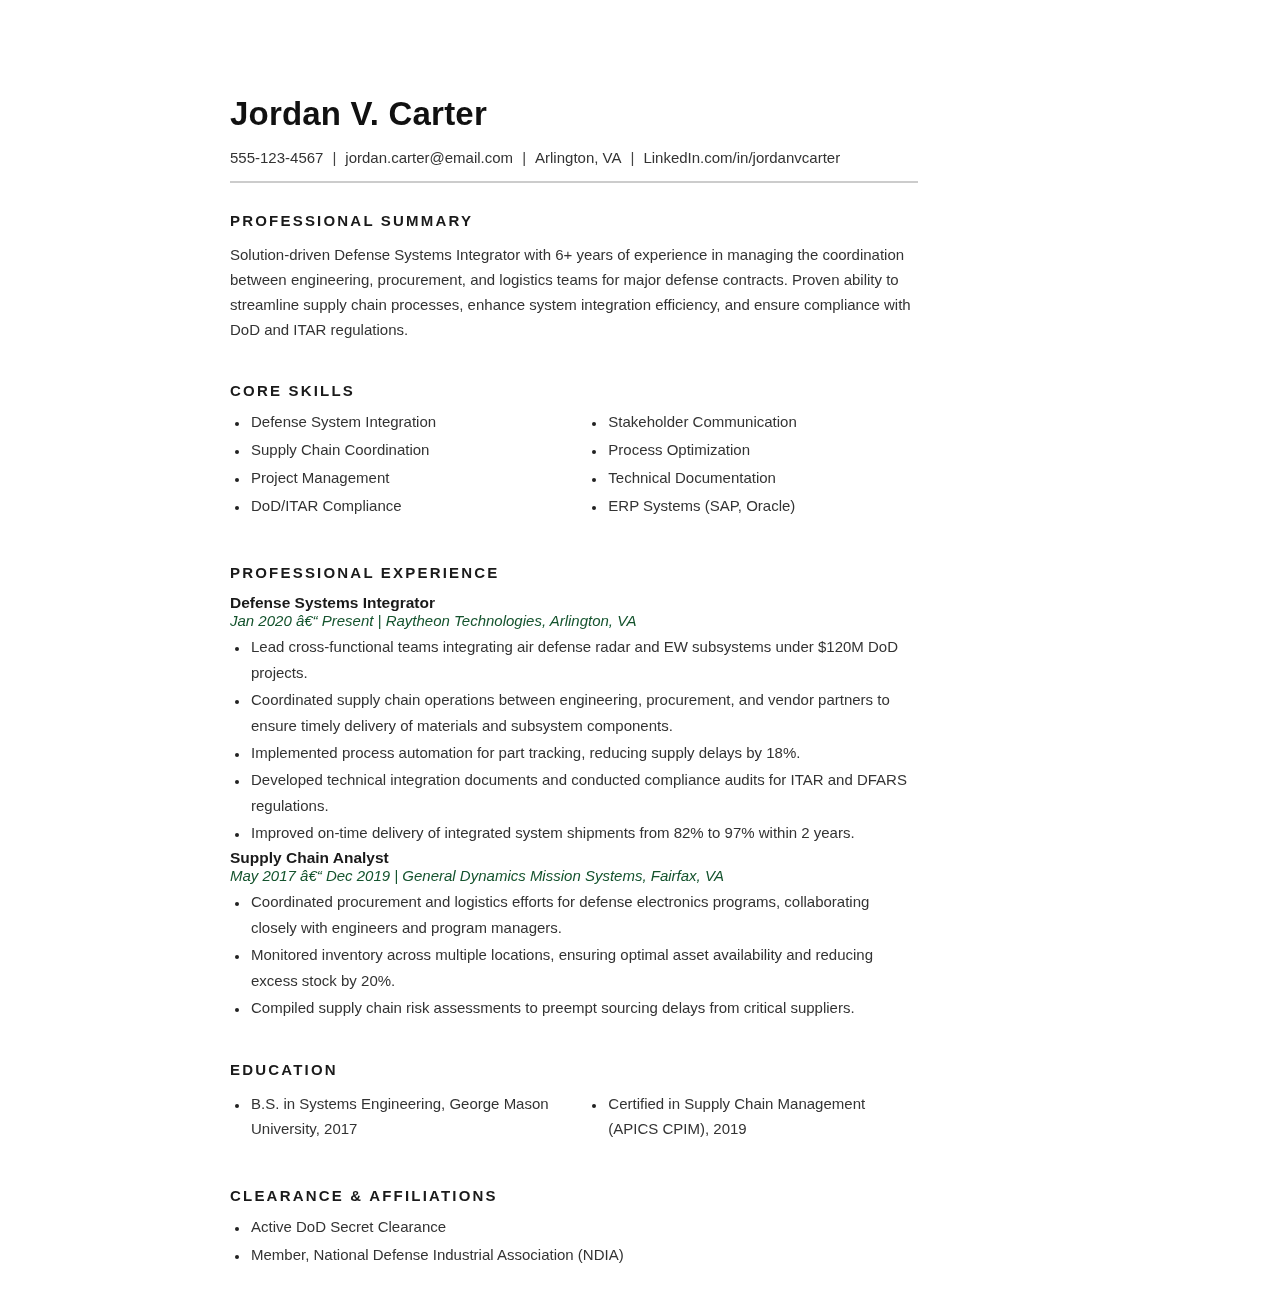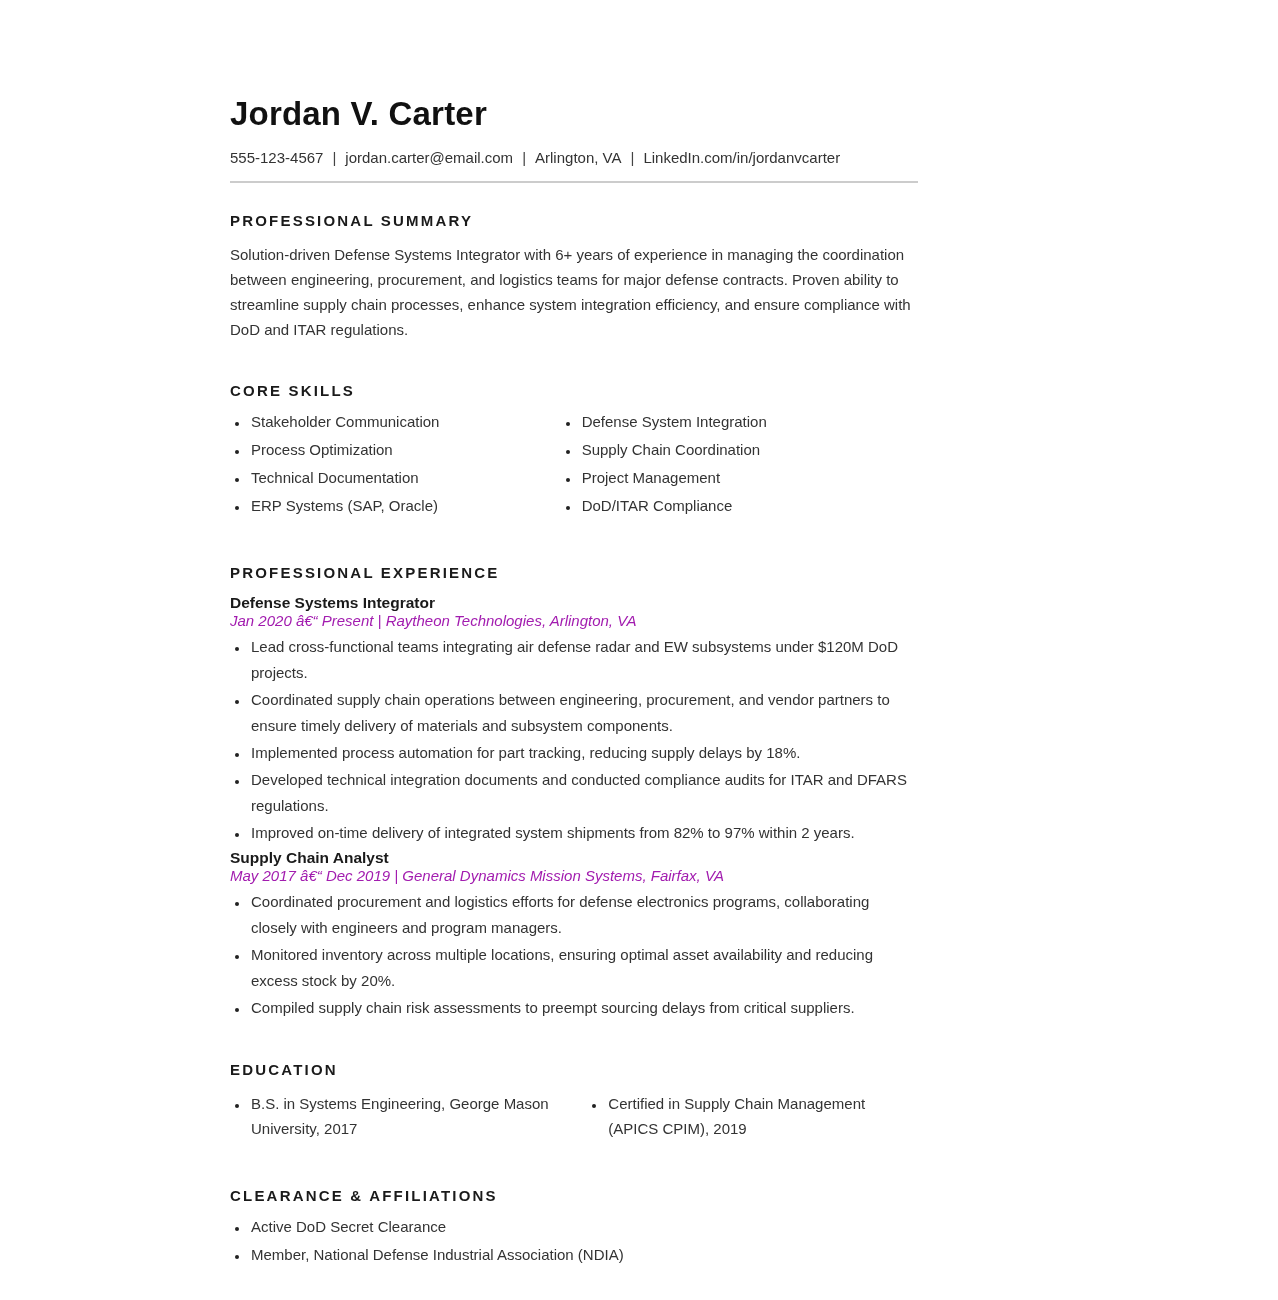--- a/index.html
+++ b/index.html
@@ -92,21 +92,21 @@
   }
   .job-header.second { }
   .job-title {
     font-size: 15.5px;
     font-weight: bold;
     color: #1a1a1a;
   }
   .job-meta {
     font-size: 15px;
     font-style: italic;
-    color: #a21caf;
+    color: #14532d;
   }
 </style>
 </head>
 <body>
 
 <div class="page">
 
   <div>
     <div class="name">Jordan V. Carter</div>
     <div class="contact-line">
@@ -116,31 +116,31 @@
   </div>
 
   <div>
     <div class="section-heading first">PROFESSIONAL SUMMARY</div>
     <div class="summary-text">Solution-driven Defense Systems Integrator with 6+ years of experience in managing the coordination between engineering, procurement, and logistics teams for major defense contracts. Proven ability to streamline supply chain processes, enhance system integration efficiency, and ensure compliance with DoD and ITAR regulations.</div>
   </div>
 
   <div>
     <div class="section-heading">CORE SKILLS</div>
     <div class="two-col">
+      <ul class="dotlist col-left">
+        <li>Defense System Integration</li>
+        <li>Supply Chain Coordination</li>
+        <li>Project Management</li>
+        <li>DoD/ITAR Compliance</li>
+      </ul>
       <ul class="dotlist col-right">
         <li>Stakeholder Communication</li>
         <li>Process Optimization</li>
         <li>Technical Documentation</li>
         <li>ERP Systems (SAP, Oracle)</li>
-      </ul>
-      <ul class="dotlist col-left">
-        <li>Defense System Integration</li>
-        <li>Supply Chain Coordination</li>
-        <li>Project Management</li>
-        <li>DoD/ITAR Compliance</li>
       </ul>
     </div>
   </div>
 
   <div>
     <div class="section-heading">PROFESSIONAL EXPERIENCE</div>
 
     <div>
       <div class="job-header">
         <span class="job-title">Defense Systems Integrator</span>

